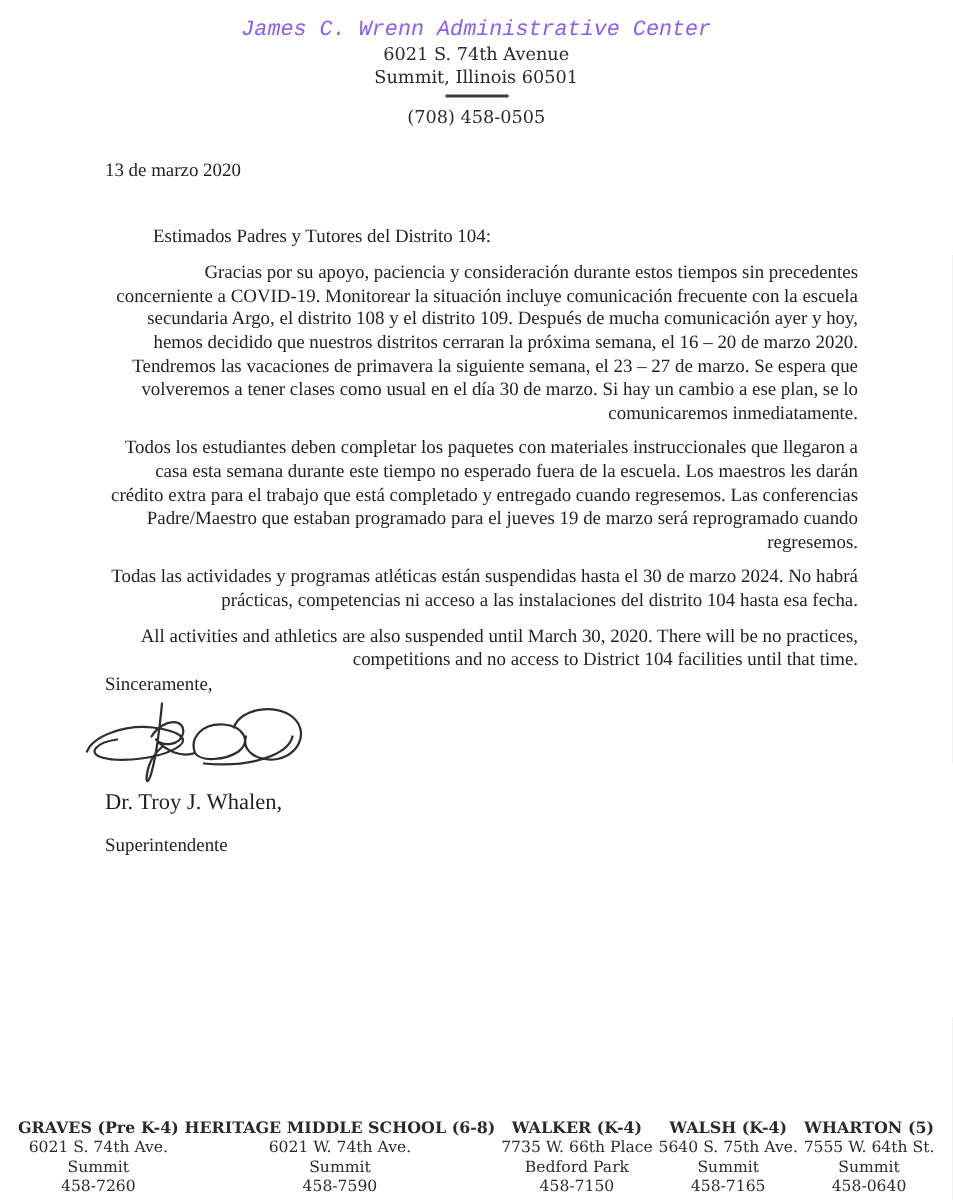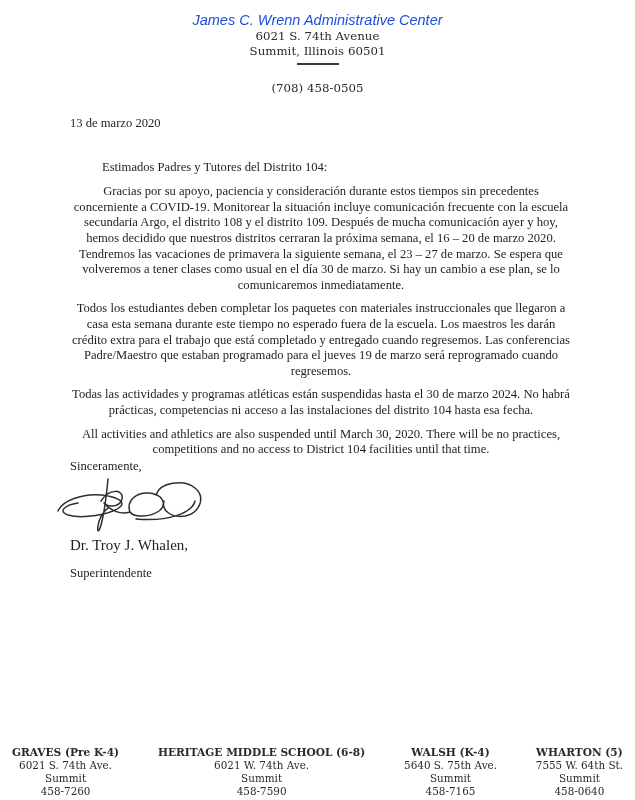--- a/index.html
+++ b/index.html
@@ -19,56 +19,56 @@
   .lh-district {
     font-family: "Liberation Sans", sans-serif;
     font-weight: bold;
     font-style: italic;
     font-size: 16.5px;
     line-height: 18px;
     letter-spacing: 0.2px;
     color: #222;
   }
   .lh-center {
-    font-family: Liberation Sans, sans-serif;
+    font-family: Liberation Mono, monospace;
     font-style: italic;
     font-size: 14.5px;
     line-height: 17px;
     margin-top: 2px;
-    color: #1d4ed8;
+    color: #8b5cf6;
   }
   .lh-addr {
     font-family: "DejaVu Serif", serif;
     font-size: 11.8px;
     line-height: 14.5px;
     color: #2a2a2a;
   }
   .lh-rule {
     width: 42px;
     height: 0;
     border: none;
     border-top: 2px solid #3a3a3a;
     margin: 5px auto 4px auto;
   }
   .lh-phone {
     font-family: "DejaVu Serif", serif;
     font-size: 11.8px;
     line-height: 15px;
-    margin-top: 16px;
+    margin-top: 6px;
     color: #2a2a2a;
   }
   
   .letter-body { padding: 0 63px 0 70px; }
   .date { margin-top: 20px; font-size: 12.6px; line-height: 15.6px; }
   .salutation { margin-top: 28px; font-size: 12.6px; line-height: 15.6px; margin-left: 32px; }
   .para {
     margin-top: 8px;
     font-size: 12.6px;
     line-height: 15.6px;
-    text-align: center;
+    text-align: right;
     color: #1f1f1f;
   }
   .para.first { margin-top: 9px; }
   .closing { margin-top: 1px; font-size: 12.6px; line-height: 15.6px; }
   .signature-wrap { margin: 1px 0 0 -14px; height: 62px; }
   .signer-name { margin-top: 1px; font-size: 15px; line-height: 15.6px; }
   .signer-title { margin-top: 12px; font-size: 12.6px; line-height: 15.6px; }
   
   .footer {
     position: absolute;
@@ -140,20 +140,26 @@
       <div class="school-line">Summit</div>
       <div class="school-line">458-7260</div>
     </div>
     <div class="school">
       <div class="school-name">HERITAGE MIDDLE SCHOOL  (6-8)</div>
       <div class="school-line">6021 W. 74th Ave.</div>
       <div class="school-line">Summit</div>
       <div class="school-line">458-7590</div>
     </div>
     <div class="school">
+      <div class="school-name">WALKER (K-4)</div>
+      <div class="school-line">7735 W. 66th Place</div>
+      <div class="school-line">Bedford Park</div>
+      <div class="school-line">458-7150</div>
+    </div>
+    <div class="school">
       <div class="school-name">WALSH (K-4)</div>
       <div class="school-line">5640 S. 75th Ave.</div>
       <div class="school-line">Summit</div>
       <div class="school-line">458-7165</div>
     </div>
     <div class="school">
       <div class="school-name">WHARTON (5)</div>
       <div class="school-line">7555 W. 64th St.</div>
       <div class="school-line">Summit</div>
       <div class="school-line">458-0640</div>

